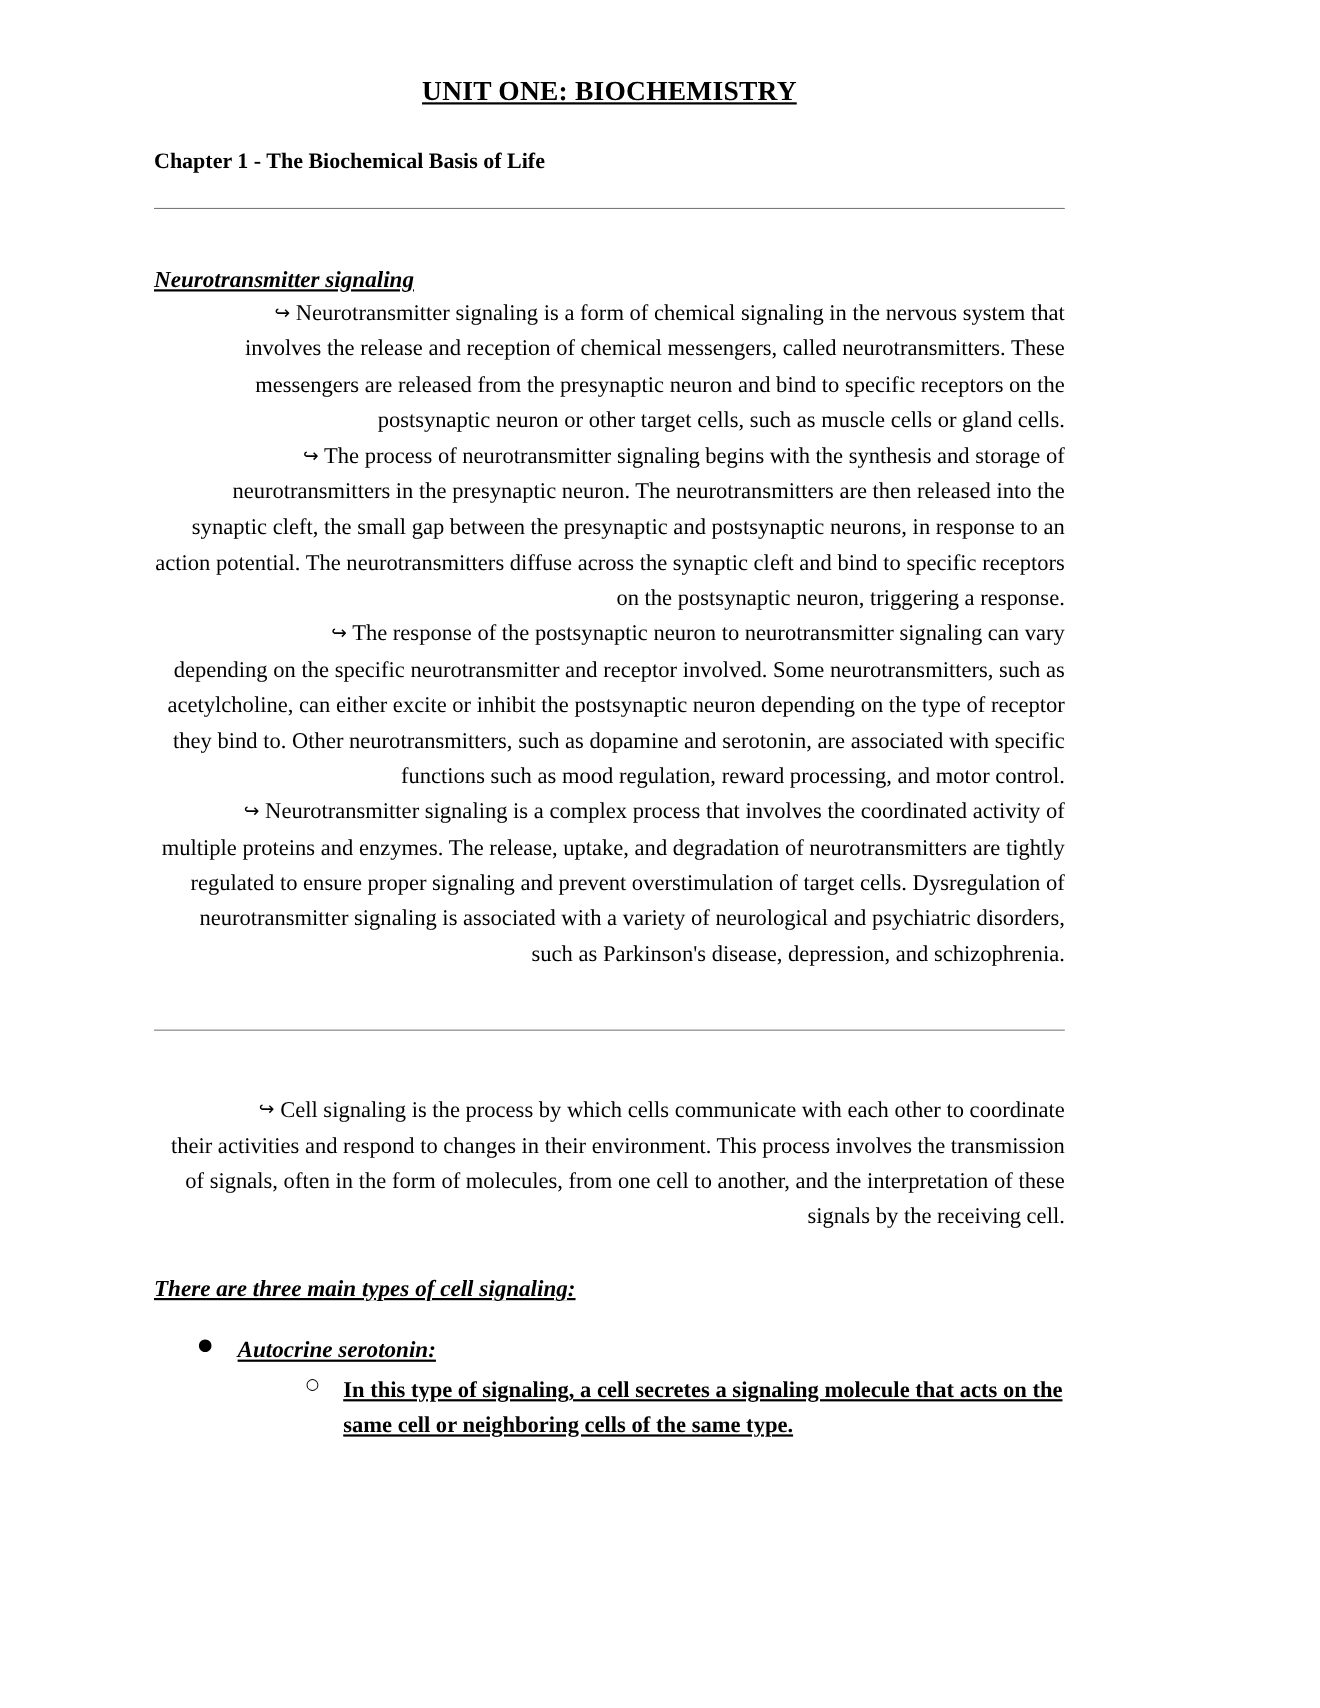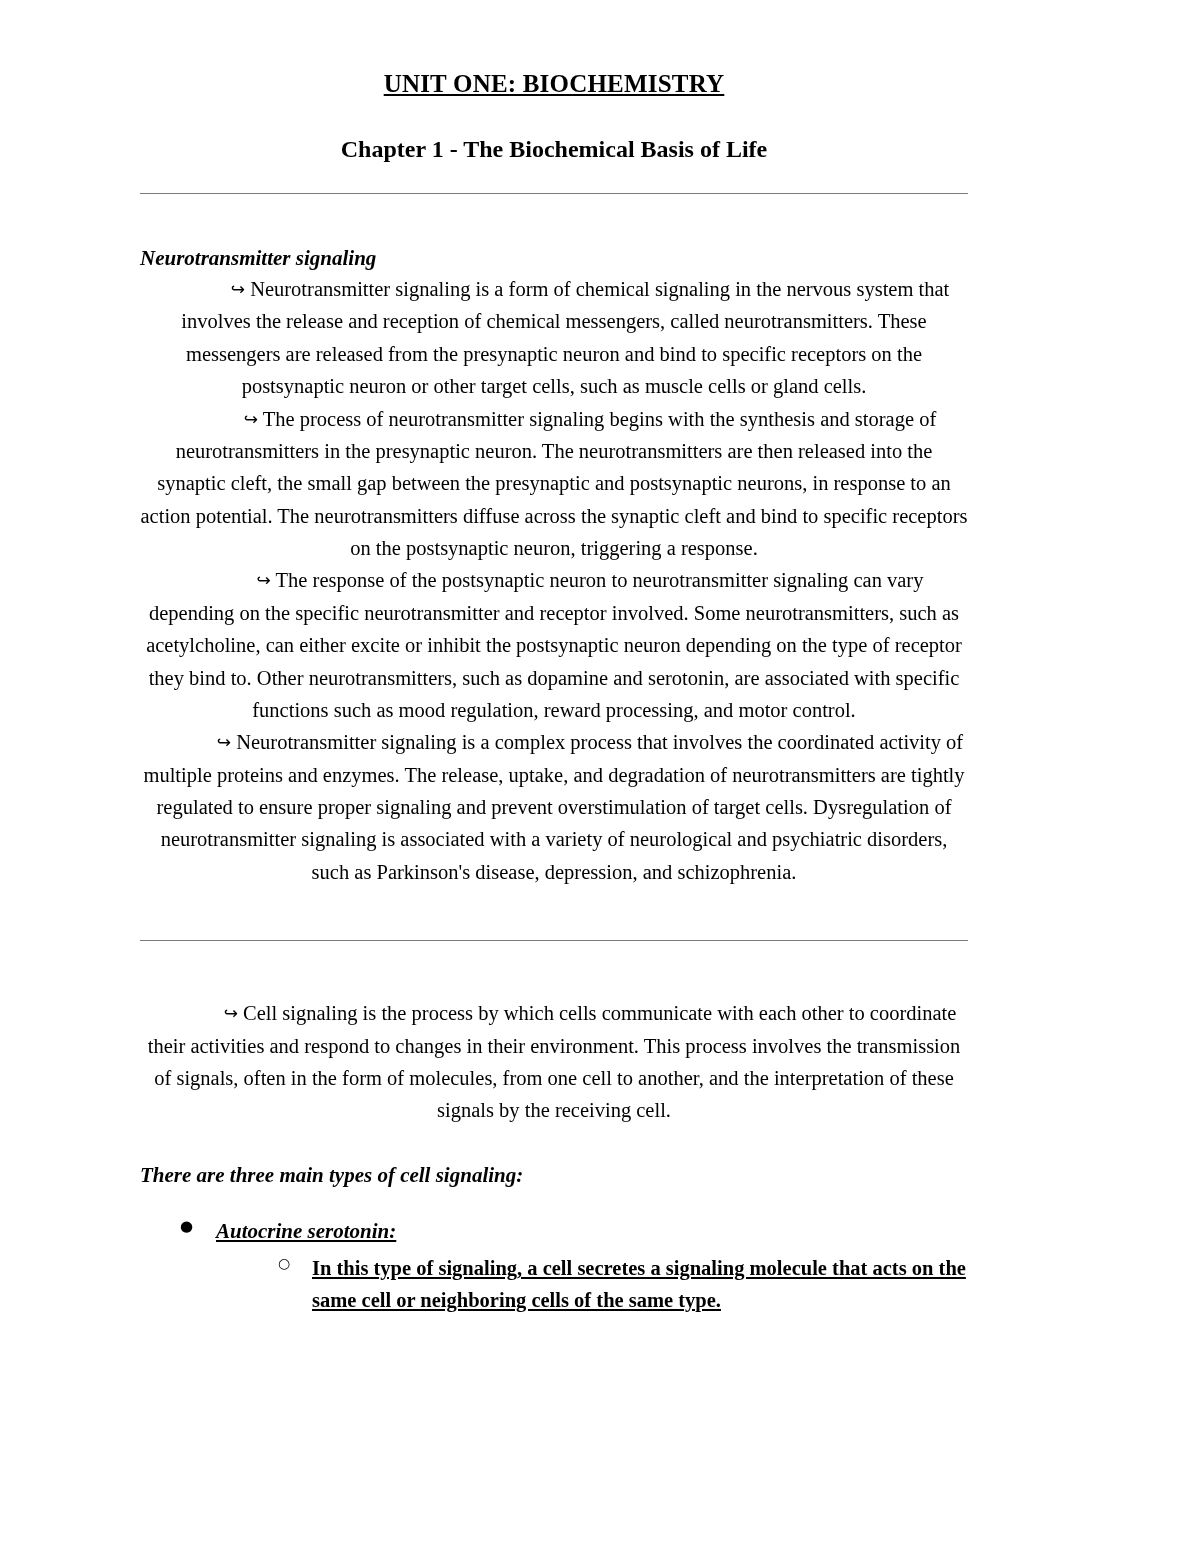--- a/index.html
+++ b/index.html
@@ -23,49 +23,49 @@
   }
   .doc-title {
     text-align: center;
     font-size: 25px;
     font-weight: bold;
     text-decoration: underline;
     letter-spacing: 0.2px;
     margin: 10px 0 0 0;
   }
   .doc-subtitle {
-    text-align: center;
-    font-size: 24px;
+    font-size: 20px;
     font-weight: bold;
     margin: 38px 0 0 0;
   }
   .rule {
     border: none;
     border-top: 1.6px solid #7b7b7b;
     margin: 30px 0 0 0;
     width: 100%;
   }
   .rule.second {
     margin-top: 52px;
   }
   .section-heading {
     font-size: 21px;
     font-weight: bold;
     font-style: italic;
+    text-decoration: underline;
     margin: 0 0 2px 0;
   }
   .gap-top-1 { margin-top: 52px; }
   .gap-top-2 { margin-top: 56px; }
   .gap-top-3 { margin-top: 36px; }
 
   p.para {
     font-size: 20.5px;
     line-height: 1.58;
     margin: 0;
-    text-align: center;
+    text-align: right;
     text-indent: 0;
   }
   p.para .lead {
     display: inline-block;
     width: 72px;
   }
   .arrow {
     font-family: "DejaVu Sans", sans-serif;
     font-size: 17px;
     vertical-align: 1px;

